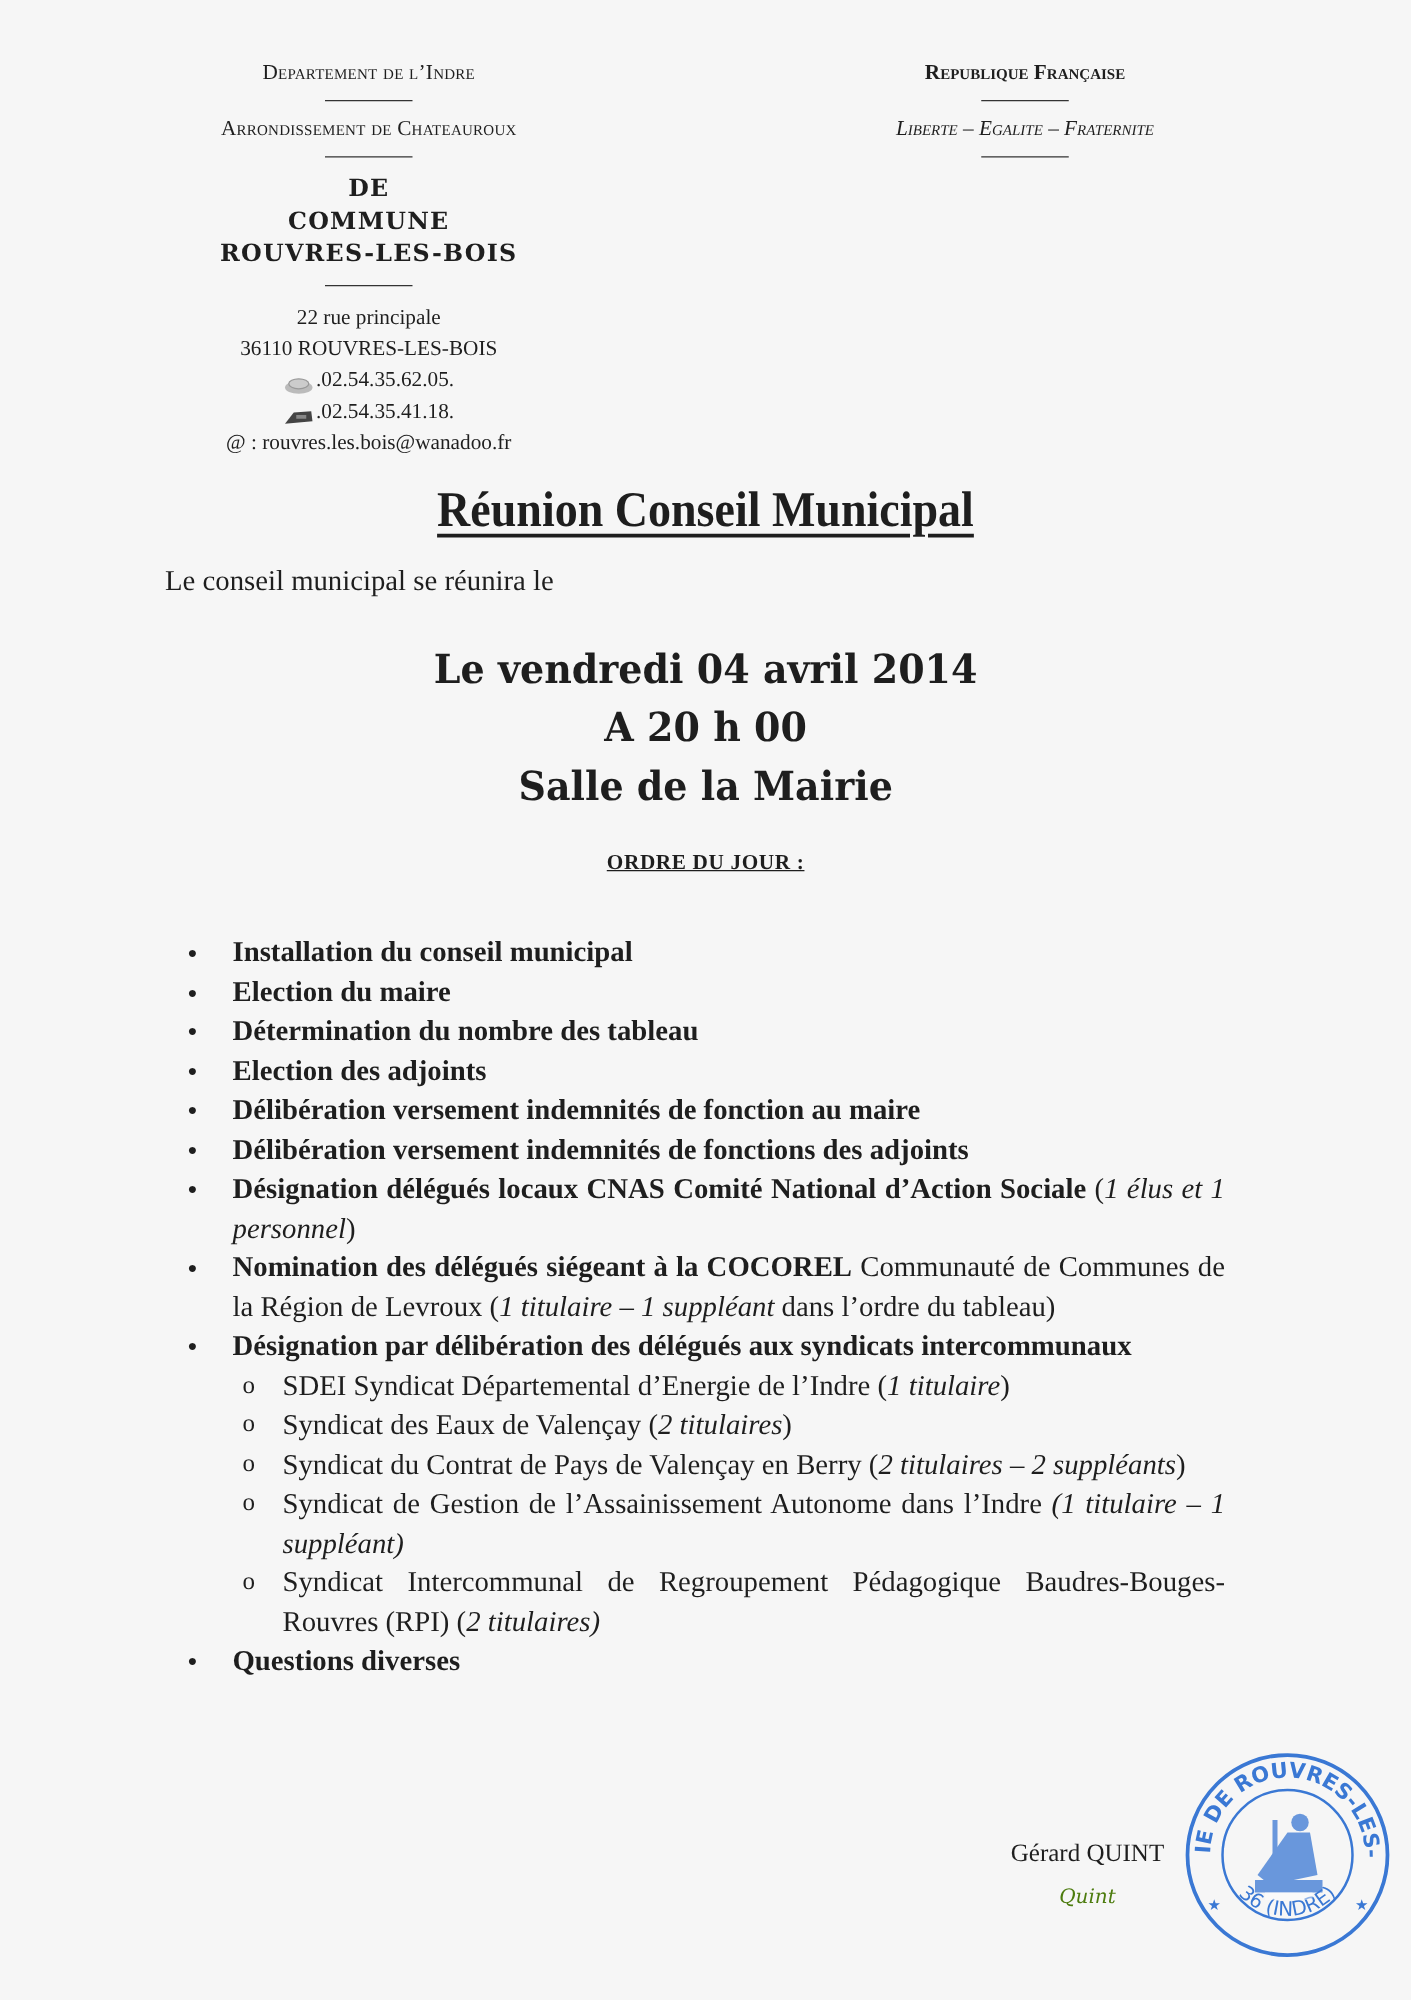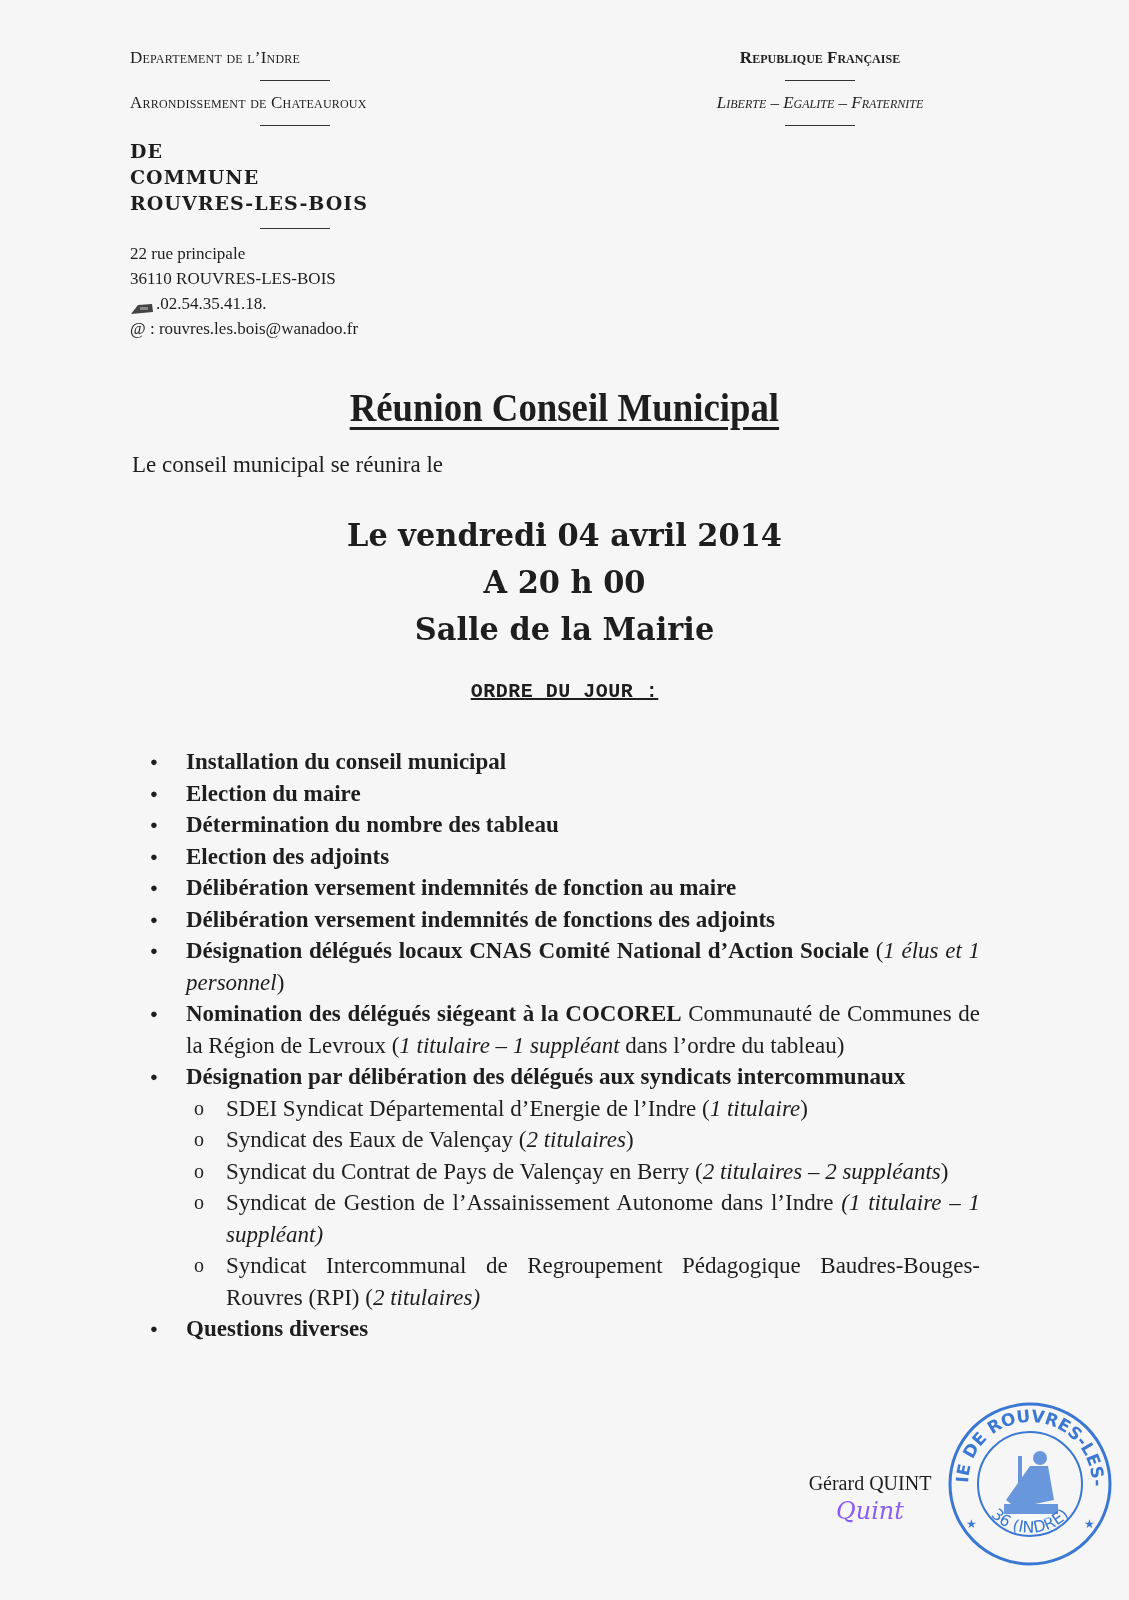--- a/index.html
+++ b/index.html
@@ -2,66 +2,74 @@
 <html><head>
 <meta charset="utf-8">
 <style>
   html, body { margin: 0; padding: 0; }
   body {
     width: 1129px; height: 1600px; background: #f6f6f6; color: #1e1e1e;
     font-family: "Liberation Serif", "DejaVu Serif", serif;
     position: relative; overflow: hidden;
   }
   .abs { position: absolute; }
-  .hdr-left { left: 130px; top: 48px; width: 330px; text-align: left; }
+  .hdr-left { left: 130px; top: 48px; width: 330px; text-align: center; }
   .hdr-right { left: 680px; top: 48px; width: 280px; text-align: center; }
   .sc { font-variant: small-caps; font-size: 17px; letter-spacing: 0.2px; }
   .rule { width: 70px; height: 1px; background: #333; margin: 12px auto 12px; }
   .commune { font-family: "DejaVu Serif", serif; font-weight: bold; font-size: 19px; line-height: 26px; letter-spacing: 1px; }
   .addr { font-size: 17px; line-height: 25px; }
   .phone-ico { display: inline-block; width: 24px; height: 14px; vertical-align: middle; margin-right: 2px; }
   .email { }
   .rep { font-variant: small-caps; font-weight: bold; font-size: 17px; }
   .devise { font-variant: small-caps; font-style: italic; font-size: 17px; }
   .title { left: 0; width: 1129px; top: 384px; text-align: center; }
   .title span { font-size: 40px; font-weight: bold; font-family: "Liberation Serif", serif; text-decoration: underline; text-decoration-thickness: 3px; text-underline-offset: 6px; transform: scaleX(0.92); display: inline-block; }
   .intro { left: 132px; top: 452px; font-size: 23px; }
   .when { left: 0; width: 1129px; top: 512px; text-align: center; font-family: "DejaVu Serif", serif; font-weight: bold; font-size: 32px; line-height: 47px; }
   .when div { transform: scaleX(0.95); }
-  .odj { left: 0; width: 1129px; top: 680px; text-align: center; font-family: Liberation Mono, monospace; font-weight: bold; font-size: 20px; text-decoration: underline; letter-spacing: 0.5px; }
+  .odj { left: 0; width: 1129px; top: 680px; text-align: center; font-family: Liberation Serif, serif; font-weight: bold; font-size: 17px; text-decoration: underline; letter-spacing: 0.5px; }
   .agenda { left: 150px; top: 746px; width: 830px; font-size: 23px; line-height: 31.5px; }
   .agenda ul { list-style: none; margin: 0; padding: 0; }
   .agenda > ul > li { position: relative; padding-left: 36px; text-align: justify; }
   .agenda > ul > li::before { content: "●"; position: absolute; left: 0; top: 0; font-size: 13px; }
   .b { font-weight: bold; }
   .i { font-style: italic; }
   .sub { margin-top: 0; }
   .sub li { position: relative; padding-left: 40px; text-align: justify; }
   .sub li::before { content: "o"; position: absolute; left: 8px; top: 0; font-size: 20px; }
   .sign { left: 800px; top: 1472px; width: 140px; text-align: center; font-size: 20px; }
-  .scrib { font-family: "DejaVu Serif", serif; font-style: italic; font-size: 24px; margin-top: 2px; color: #8b5cf6; }
+  .scrib { font-family: "DejaVu Serif", serif; font-style: italic; font-size: 16px; margin-top: 12px; color: #4d7c0f; }
   .stamp { left: 946px; top: 1400px; width: 168px; height: 168px; }
 </style>
 </head>
 <body>
 
 <div class="abs hdr-left">
   <div class="sc">Departement de l’Indre</div>
   <div class="rule"></div>
   <div class="sc">Arrondissement de Chateauroux</div>
   <div class="rule"></div>
   <div class="commune">
     <div>DE</div>
     <div>COMMUNE</div>
     <div>ROUVRES-LES-BOIS</div>
   </div>
   <div class="rule"></div>
   <div class="addr">
     <div>22 rue principale</div>
     <div>36110 ROUVRES-LES-BOIS</div>
+    <div>
+      <span class="phone-ico">
+        <svg width="24" height="14" viewBox="0 0 24 14">
+            <ellipse cx="12" cy="8" rx="11" ry="5" fill="#bbb"></ellipse>
+            <ellipse cx="12" cy="5" rx="8" ry="4" fill="#ccc" stroke="#999" stroke-width="1"></ellipse>
+          </svg>
+      </span><span>.02.54.35.62.05.</span>
+    </div>
     <div>
       <span class="phone-ico">
         <svg width="24" height="14" viewBox="0 0 24 14">
             <path d="M1 12 L8 3 L22 2 L23 10 Z" fill="#444"></path>
             <rect x="10" y="5" width="8" height="3" fill="#888"></rect>
           </svg>
       </span><span>.02.54.35.41.18.</span>
     </div>
     <div>
       <span>@ : </span><span class="email">rouvres.les.bois@wanadoo.fr</span>

